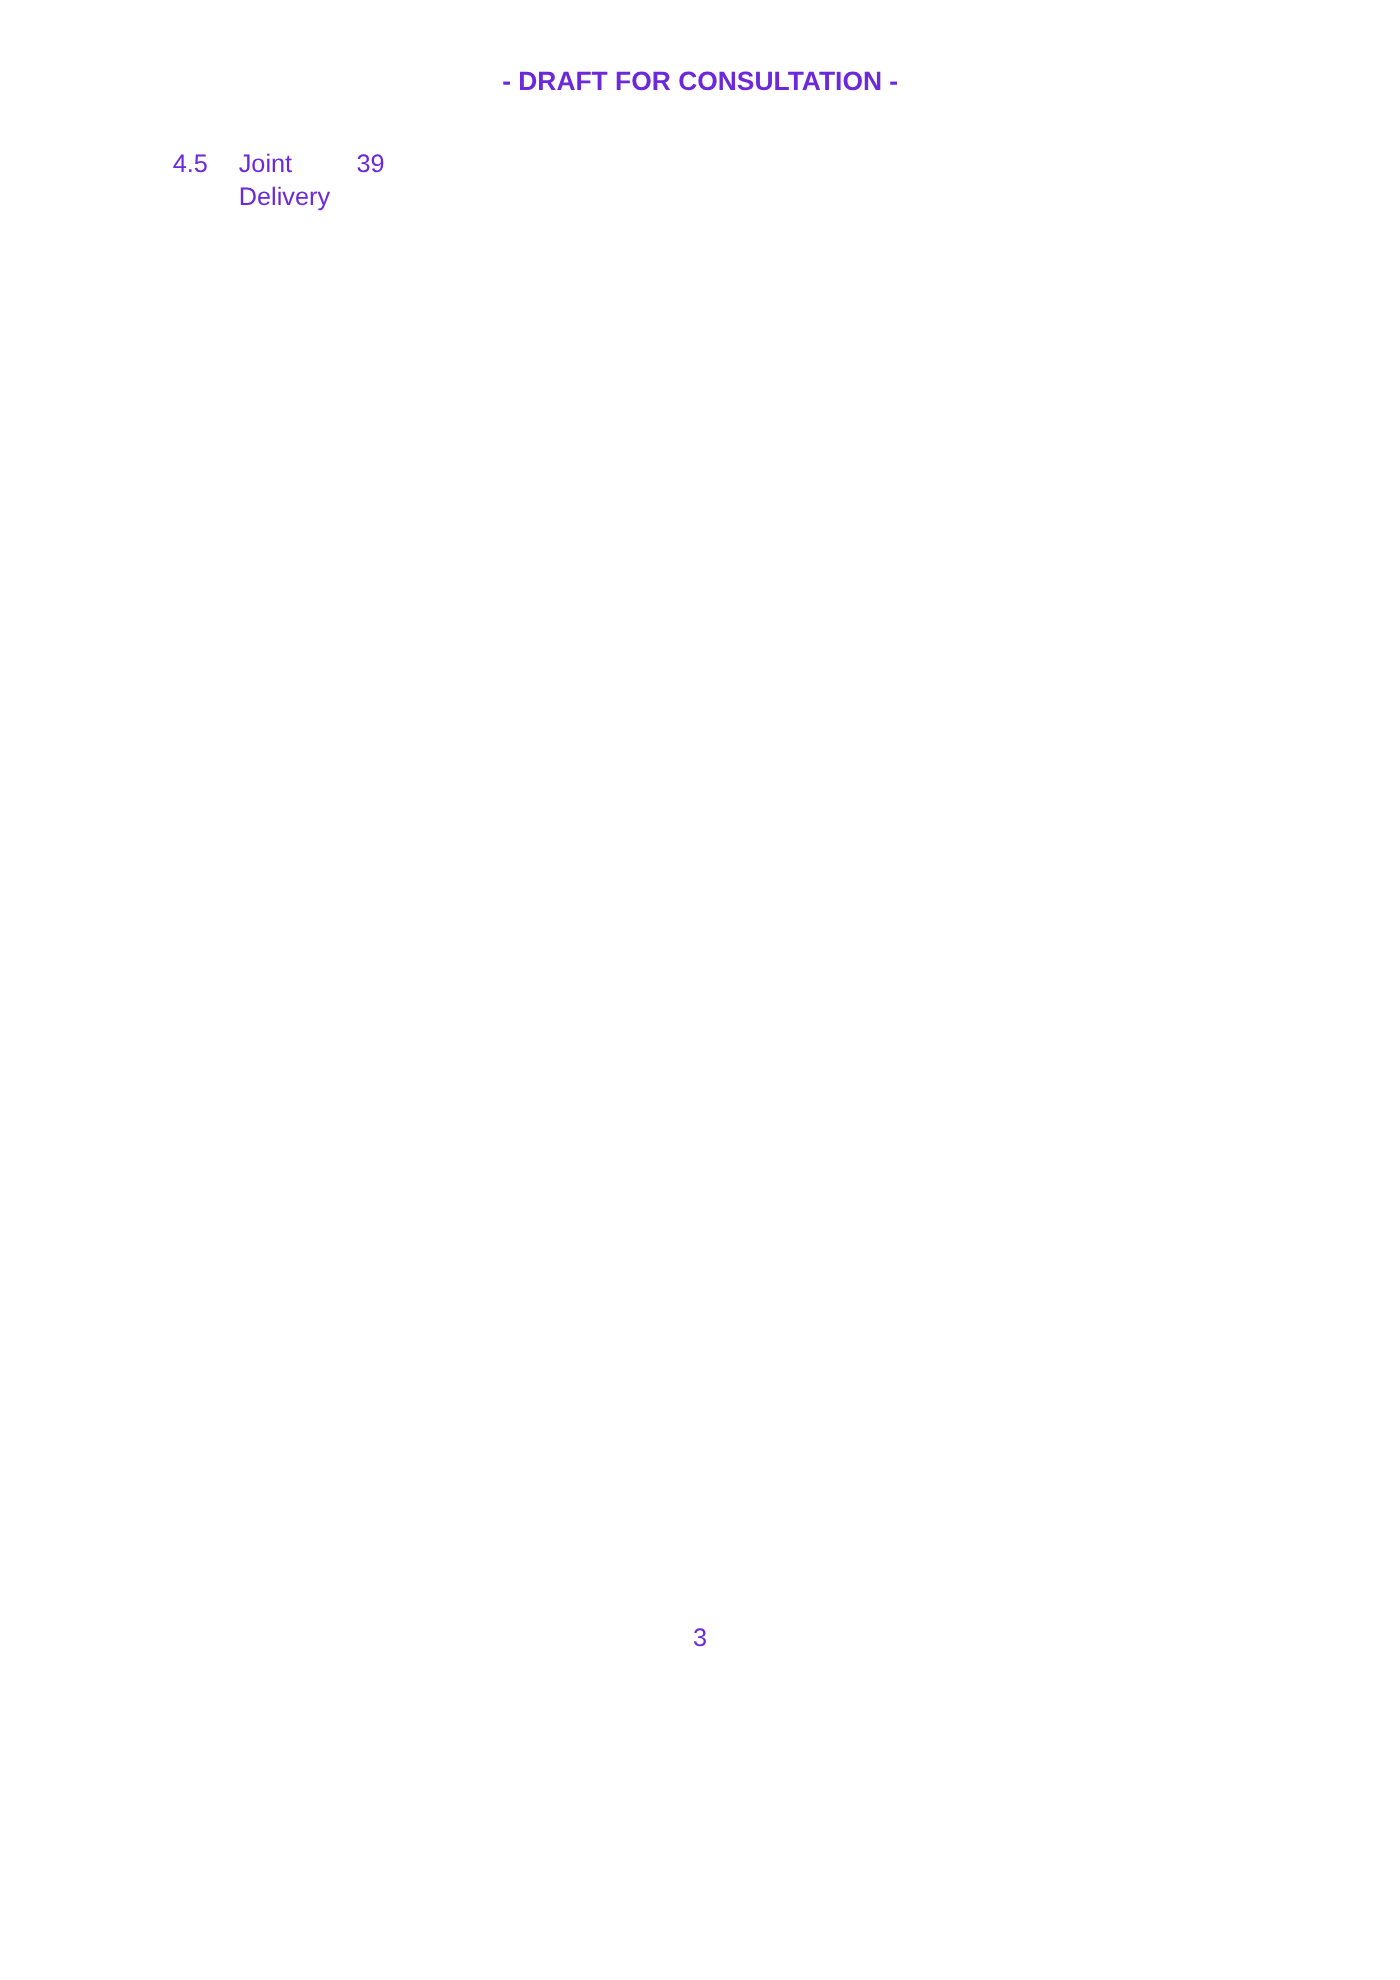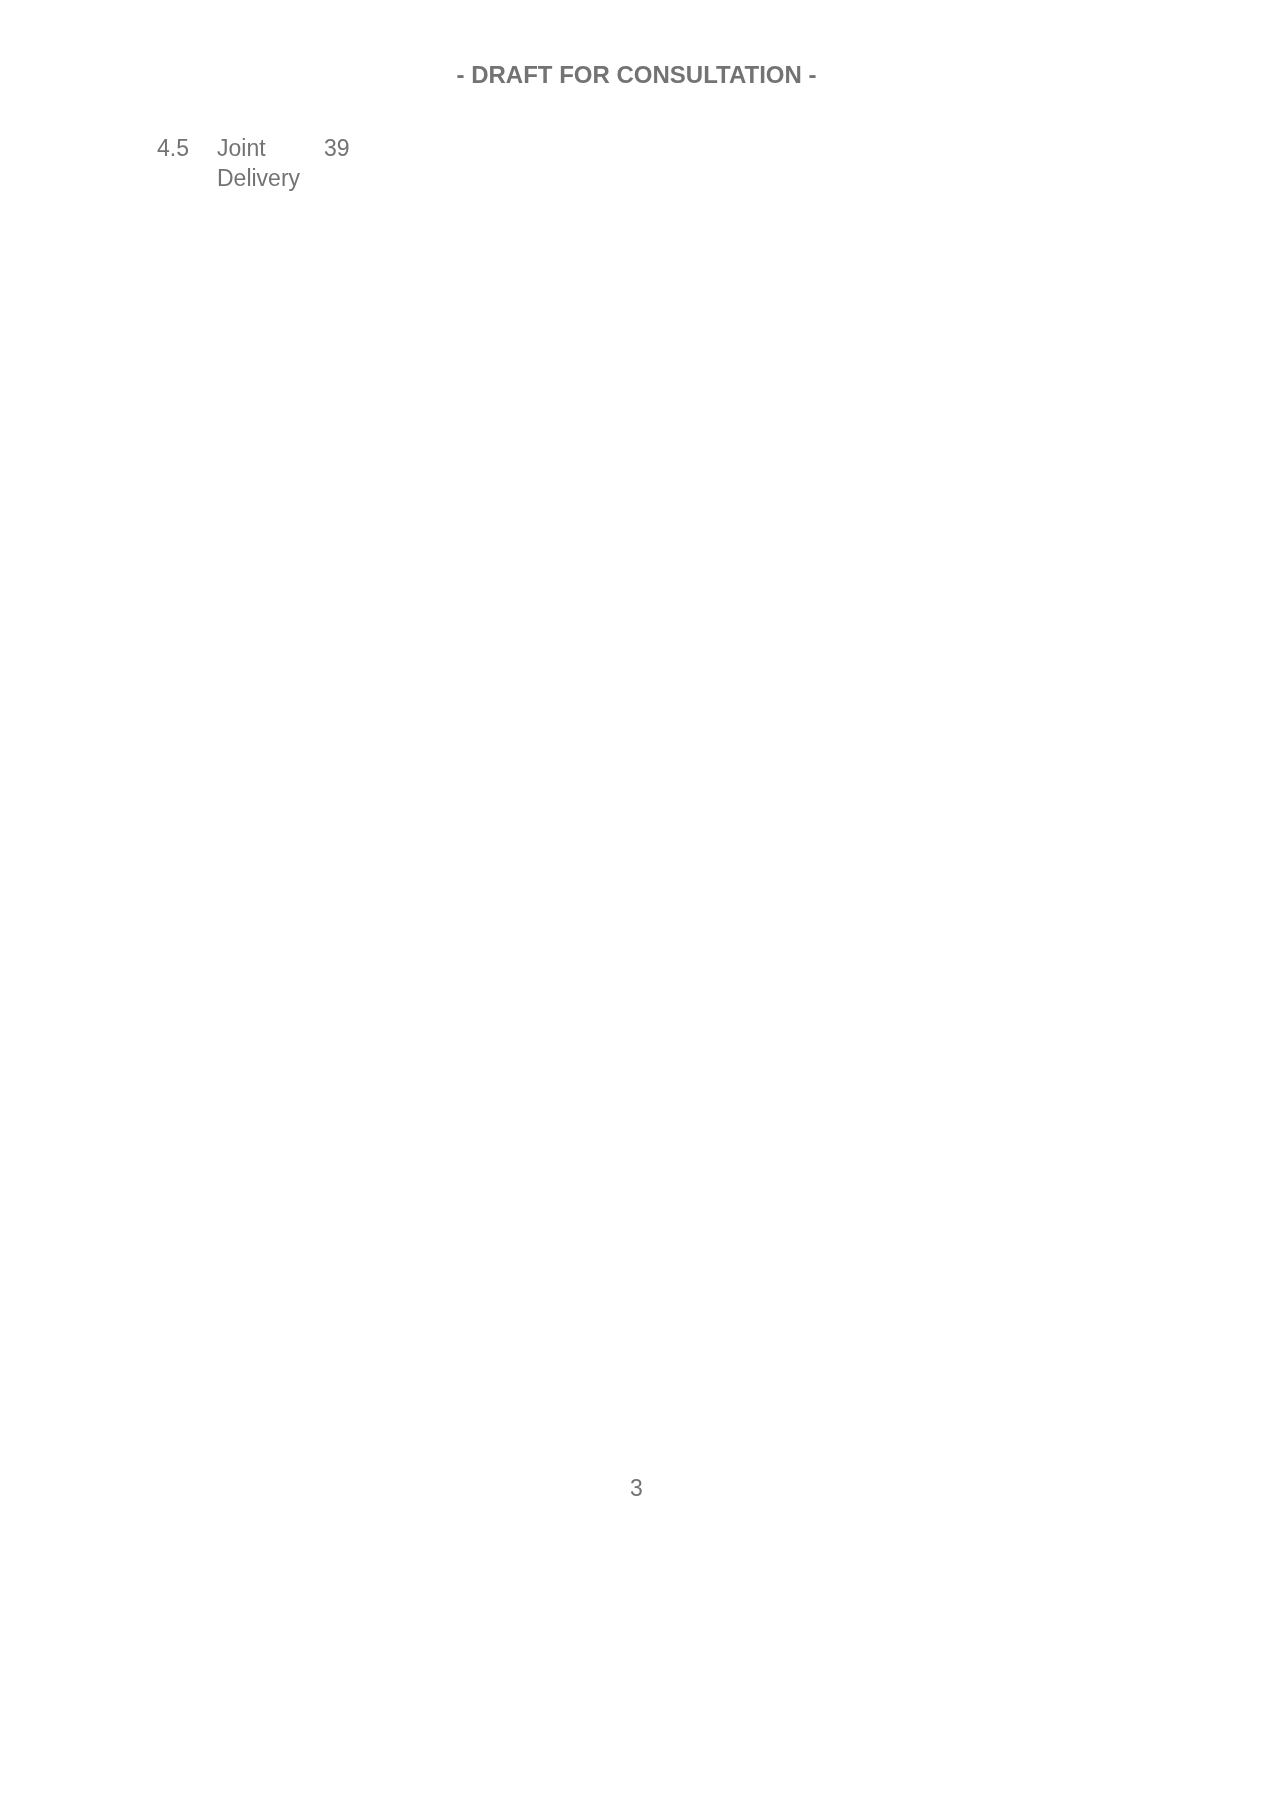--- a/index.html
+++ b/index.html
@@ -1,21 +1,21 @@
 <!DOCTYPE html>
 <html><head>
 <meta charset="utf-8">
 <style>
   * { box-sizing: border-box; }
   html, body { margin: 0; padding: 0; background: #ffffff; }
   .page {
     width: 1273px;
     height: 1800px;
     background: #ffffff;
-    color: #737373;
+    color: #6d28d9;
     position: relative;
     font-family: "Liberation Sans", "DejaVu Sans", sans-serif;
     overflow: hidden;
   }
   .header {
     padding-top: 60px;
     text-align: center;
     font-weight: bold;
     font-size: 24px;
     line-height: 30px;

